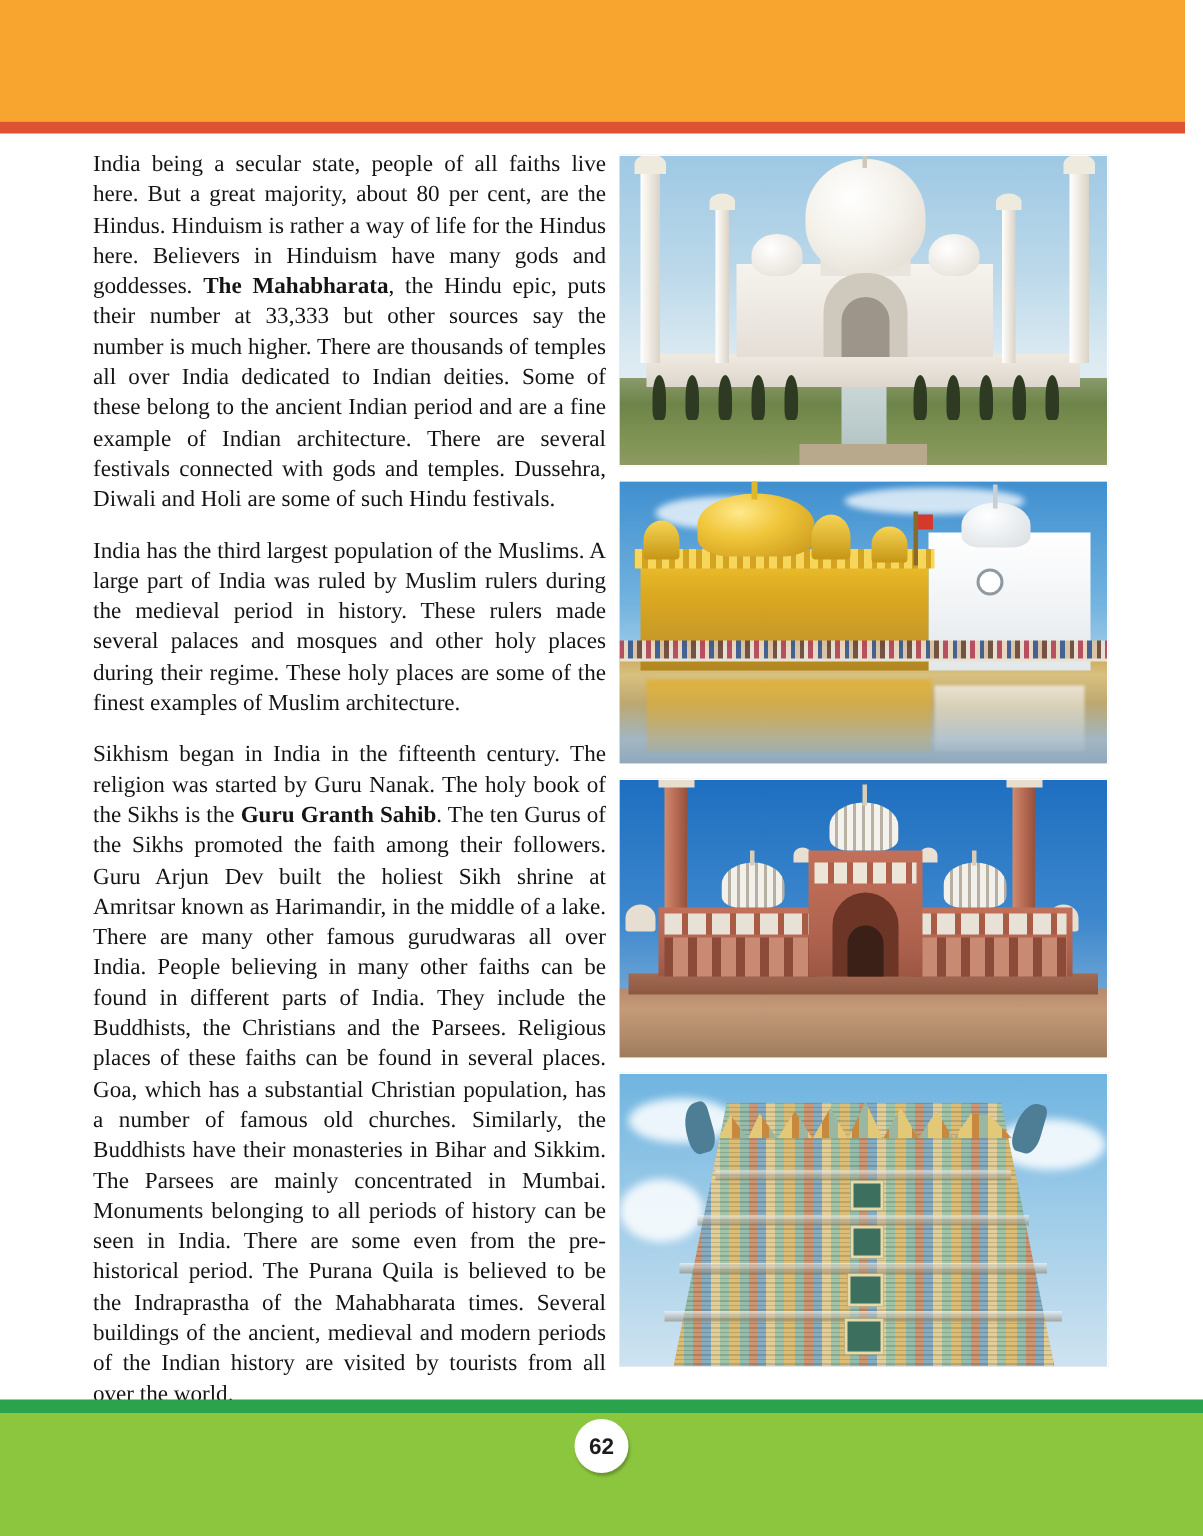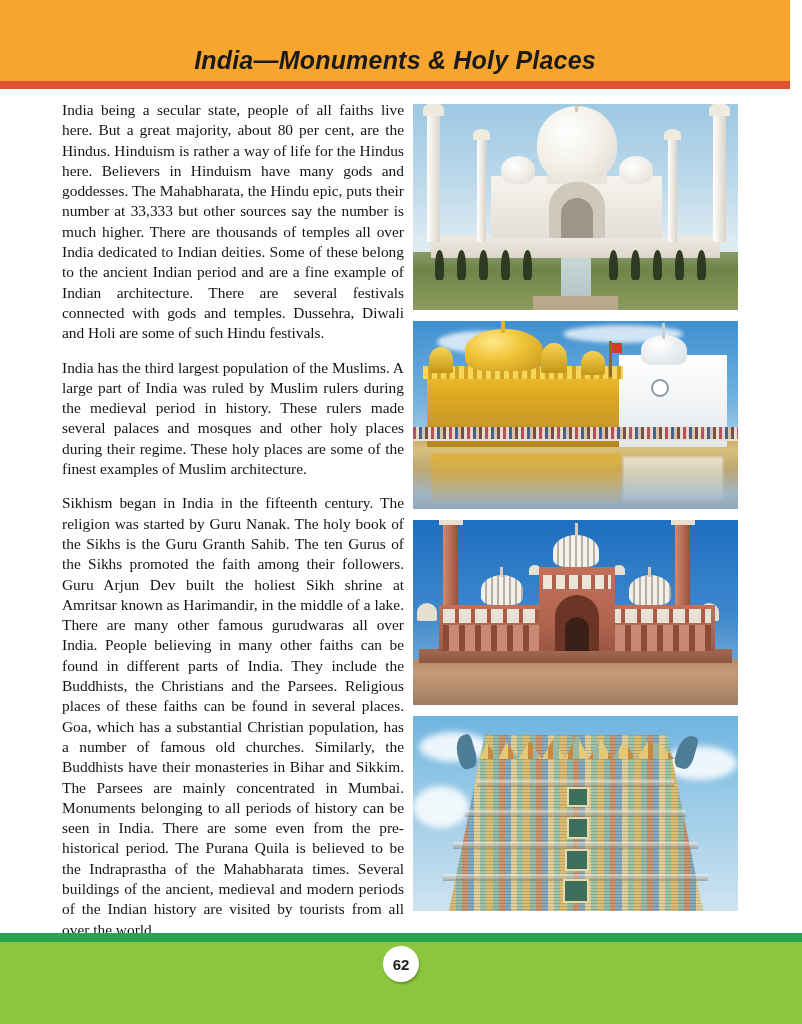--- a/index.html
+++ b/index.html
@@ -95,21 +95,21 @@
   }
   .para {
     margin: 0 0 14px 0;
     font-size: 15.4px;
     line-height: 20.3px;
     text-align: justify;
     color: #141414;
     hyphens: none;
   }
   .para:last-child { margin-bottom: 0; }
-  .para b { font-weight: normal; margin-top: 44px; }
+  .para b { font-weight: bold; margin-top: 44px; }
 
   
   .image-column {
     position: absolute;
     left: 412px;
     top: 103px;
     width: 327px;
   }
   .photo {
     position: relative;
@@ -453,21 +453,20 @@
   .gp-h-l { left: 44px; transform: rotate(-16deg); }
   .gp-h-r { left: 264px; transform: rotate(16deg); }
 </style>
 </head>
 <body>
 
 <div class="page">
 
   <div class="header-band"></div>
   <div class="header-rule"></div>
-  <div class="header-title">India—Monuments &amp; Holy Places</div>
 
   <div class="text-column">
     <p class="para"><span>India being a secular state, people of all faiths live here. But a great majority, about 80 per cent, are the Hindus. Hinduism is rather a way of life for the Hindus here. Believers in Hinduism have many gods and goddesses. </span><b>The Mahabharata</b><span>, the Hindu epic, puts their number at 33,333 but other sources say the number is much higher. There are thousands of temples all over India dedicated to Indian deities. Some of these belong to the ancient Indian period and are a fine example of Indian architecture. There are several festivals connected with gods and temples. Dussehra, Diwali and Holi are some of such Hindu festivals.</span></p>
     <p class="para"><span>India has the third largest population of the Muslims. A large part of India was ruled by Muslim rulers during the medieval period in history. These rulers made several palaces and mosques and other holy places during their regime. These holy places are some of the finest examples of Muslim architecture.</span></p>
     <p class="para"><span>Sikhism began in India in the fifteenth century. The religion was started by Guru Nanak. The holy book of the Sikhs is the </span><b>Guru Granth Sahib</b><span>. The ten Gurus of the Sikhs promoted the faith among their followers. Guru Arjun Dev built the holiest Sikh shrine at Amritsar known as Harimandir, in the middle of a lake. There are many other famous gurudwaras all over India. People believing in many other faiths can be found in different parts of India. They include the Buddhists, the Christians and the Parsees. Religious places of these faiths can be found in several places. Goa, which has a substantial Christian population, has a number of famous old churches. Similarly, the Buddhists have  their monasteries in Bihar and Sikkim. The Parsees are mainly concentrated in Mumbai. Monuments belonging to all periods of history can be seen in India. There are some even from the pre-historical period. The Purana Quila is believed to be the Indraprastha of the Mahabharata times. Several buildings of the ancient, medieval and modern periods of the Indian history are visited by tourists from all over the world.</span></p>
   </div>
 
   <div class="image-column">
 
     <div class="photo ph1">

